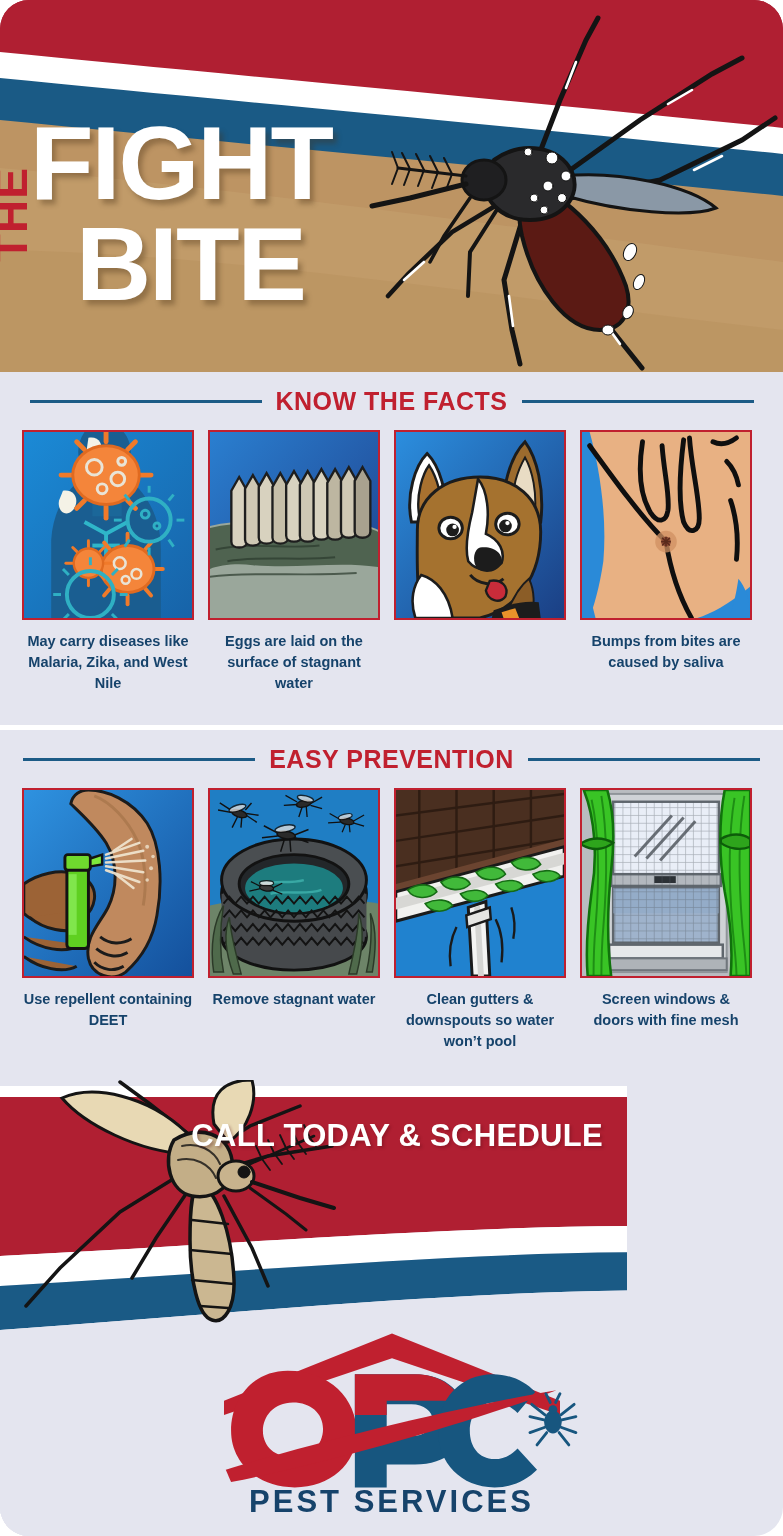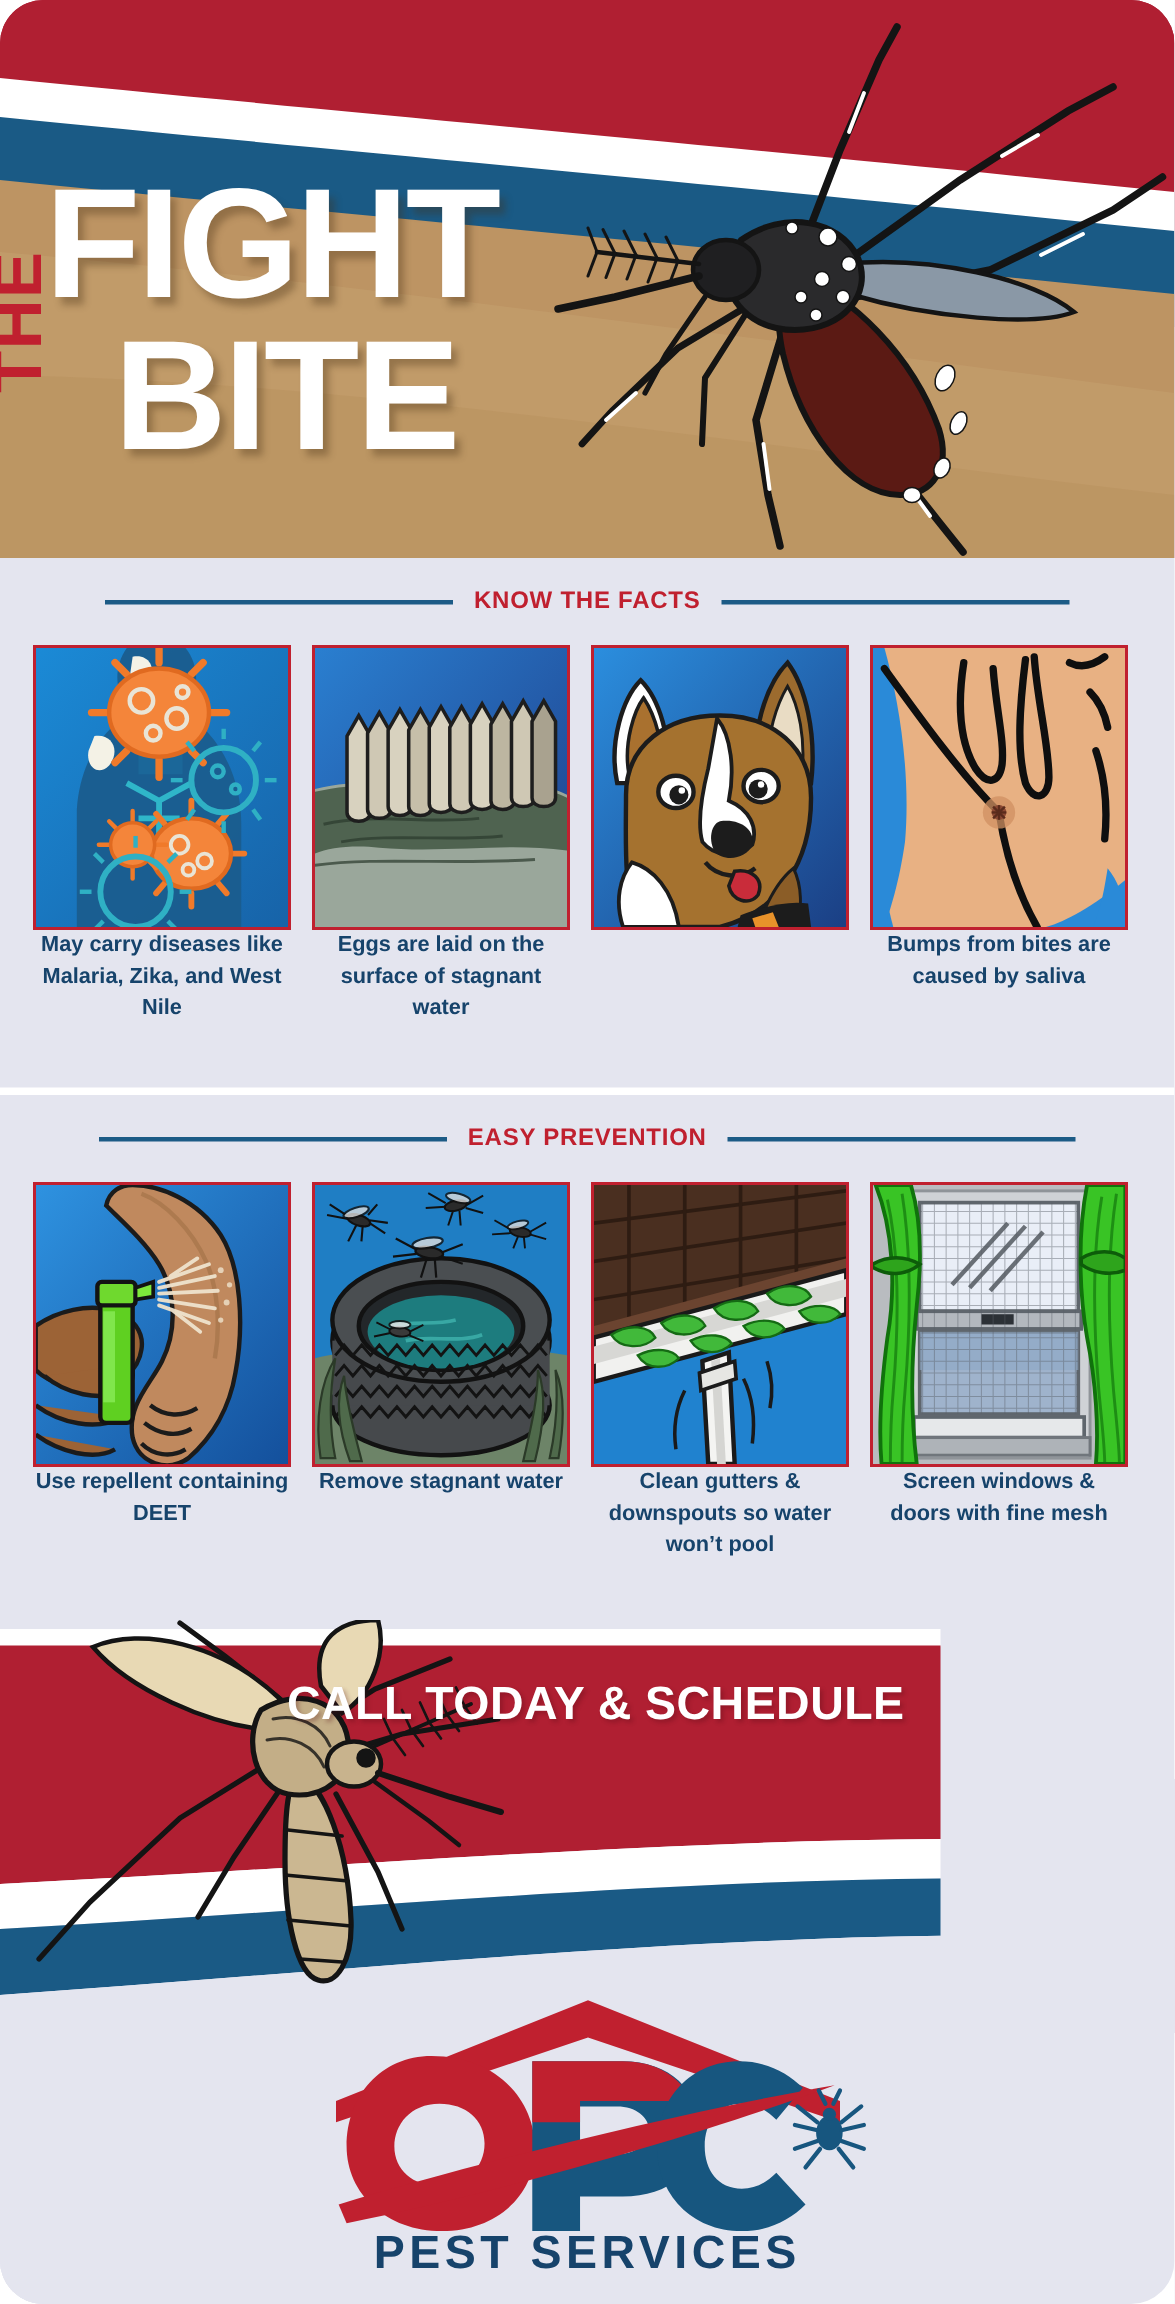--- a/index.html
+++ b/index.html
@@ -58,35 +58,35 @@
   .sec-prevent{top:730px;height:345px;}
 
   .sec-head{
     position:relative;height:38px;display:flex;align-items:center;
     justify-content:center;gap:14px;padding-top:10px;
   }
   .rule{height:3px;background:#1c5b86;flex:0 0 auto;}
   .rule-l{width:232px;}
   .rule-r{width:232px;}
   .sec-title{
-    color:#c0202f;font-size:16px;font-weight:bold;letter-spacing:.5px;
+    color:#c0202f;font-size:25px;font-weight:bold;letter-spacing:.5px;
     white-space:nowrap;
   }
 
   .cards{
     position:relative;display:flex;gap:14px;padding:0 22px;margin-top:10px;
   }
   .card{width:172px;}
   .thumb{
     width:172px;height:190px;border:2px solid #c0202f;box-sizing:border-box;
     overflow:hidden;position:relative;background:#1b6fba;
   }
   .thumb svg{position:absolute;left:0;top:0;width:100%;height:100%;display:block;}
   .caption{
-    text-align:center;color:#16436b;font-weight:bold;
+    margin-top:11px;text-align:center;color:#16436b;font-weight:bold;
     font-size:14.5px;line-height:21px;
   }
 
   
   .cta{
     position:absolute;left:0;top:1080px;width:627px;height:456px;overflow:hidden;
     background:#e4e5ef;
   }
   .cta svg.bands{position:absolute;left:0;top:0;width:783px;height:456px;}
   .cta-text{

